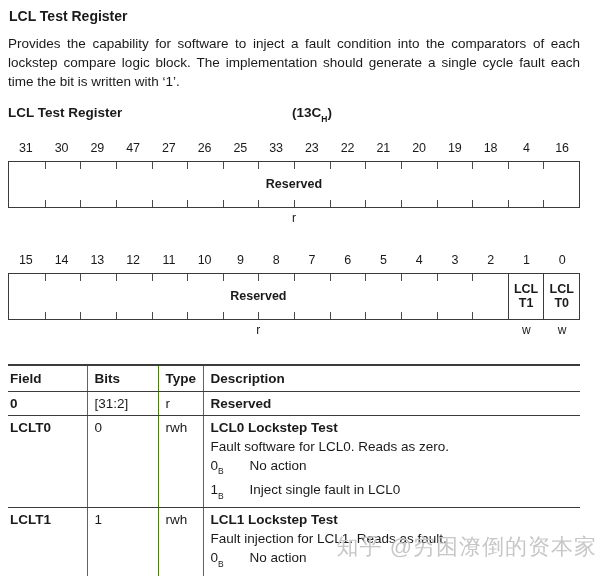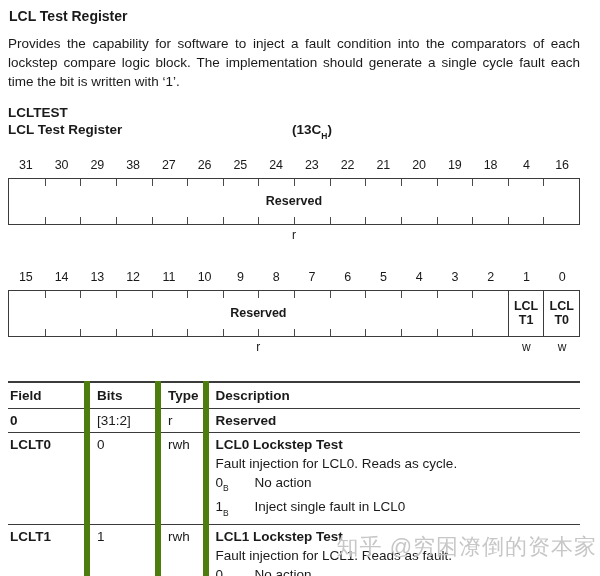--- a/index.html
+++ b/index.html
@@ -50,21 +50,21 @@
     border-collapse: collapse; width: 572px; margin-top: 27px;
     border-top: 2px solid #3b3b3b;
   }
   .ftable th, .ftable td {
     border-bottom: 1.5px solid #3b3b3b;
     vertical-align: top; text-align: left;
     font-size: 13.5px; line-height: 19px;
     padding: 2px 4px 2px 7px;
   }
   .ftable th { font-weight: bold; padding-top: 3px; padding-bottom: 3px; }
-  .ftable th:not(:last-child), .ftable td:not(:last-child) { border-right: 6px solid #4d7c0f; }
+  .ftable th:not(:last-child), .ftable td:not(:last-child) { border-right: 1px solid #4d7c0f; }
   .ftable th:first-child, .ftable td:first-child { padding-left: 2px; }
   .col-field { width: 79px; } .col-bits { width: 71px; } .col-type { width: 45px; }
   .b { font-weight: bold; }
   .val-line { display: flex; }
   .val-sym { width: 39px; flex: 0 0 39px; }
   .row-tall-1 td { height: 78px; }
   .row-tall-2 td { height: 80px; }
 
   .watermark {
     position: absolute; top: 524px; right: 3px;
@@ -74,35 +74,34 @@
 </style>
 </head>
 <body>
 
 <div class="content">
 
   <div class="doc-title">LCL Test Register</div>
 
   <p class="intro">Provides the capability for software to inject a fault condition into the comparators of each lockstep compare logic block. The implementation should generate a single cycle fault each time the bit is written with ‘1’.</p>
 
-  <div class="reg-short">LCLTEST</div>
   <div class="reg-line">
     <span>LCL Test Register</span>
     <span class="c"><span>(13C</span><sub>H</sub><span>)</span></span>
   </div>
 
   <div class="bitlabels">
     <span>31</span>
     <span>30</span>
     <span>29</span>
-    <span>38</span>
+    <span>47</span>
     <span>27</span>
     <span>26</span>
     <span>25</span>
-    <span>24</span>
+    <span>33</span>
     <span>23</span>
     <span>22</span>
     <span>21</span>
     <span>20</span>
     <span>19</span>
     <span>18</span>
     <span>4</span>
     <span>16</span>
   </div>
   <div class="bitbox">
@@ -242,21 +241,21 @@
         <td>
           <div class="b">Reserved</div>
         </td>
       </tr>
       <tr class="row-tall-1">
         <td class="b">LCLT0</td>
         <td>0</td>
         <td>rwh</td>
         <td>
           <div class="b">LCL0 Lockstep Test</div>
-          <div>Fault injection for LCL0. Reads as cycle.</div>
+          <div>Fault software for LCL0. Reads as zero.</div>
           <div class="val-line">
             <span class="val-sym"><span>0</span><sub>B</sub></span>
             <span>No action</span>
           </div>
           <div class="val-line">
             <span class="val-sym"><span>1</span><sub>B</sub></span>
             <span>Inject single fault in LCL0</span>
           </div>
         </td>
       </tr>

